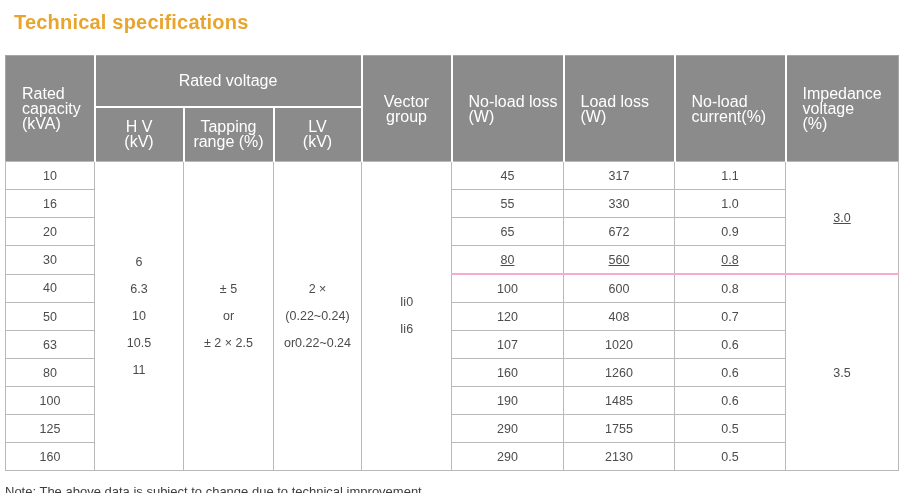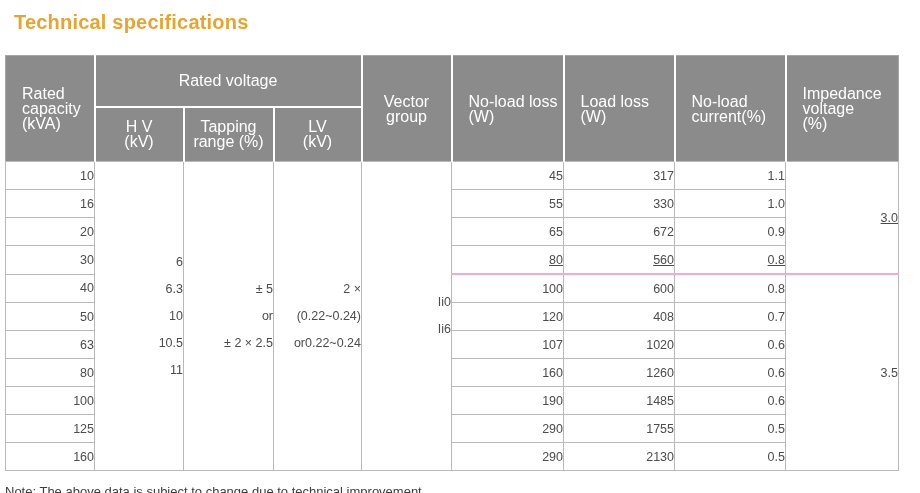--- a/index.html
+++ b/index.html
@@ -44,21 +44,21 @@
     white-space: pre-line;
   }
   table.spec th.sr { border-right: 2px solid #ffffff; }
   table.spec th.sb { border-bottom: 2px solid #ffffff; }
   table.spec th.al { text-align: left; padding-left: 16px; }
   table.spec td {
     background: #ffffff;
     border: 1px solid #b9b9b9;
     font-size: 12.5px;
     color: #4c4c4c;
-    text-align: right;
+    text-align: center;
     vertical-align: middle;
     height: 27px;
     padding: 0;
     white-space: pre-line;
   }
   table.spec td.mg { line-height: 27px; }
   table.spec td.g  { border-bottom: 2px solid #f9a8d4; text-decoration: underline; }
   .note {
     margin: 13px 0 0 5px;
     font-size: 13px;

